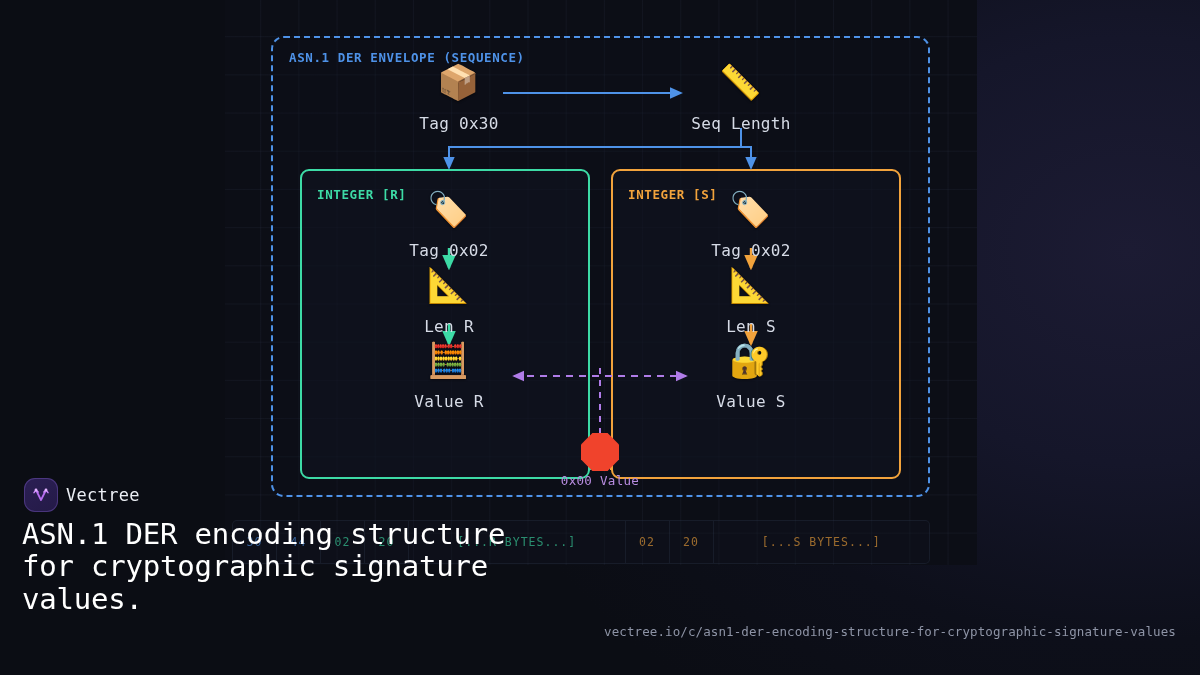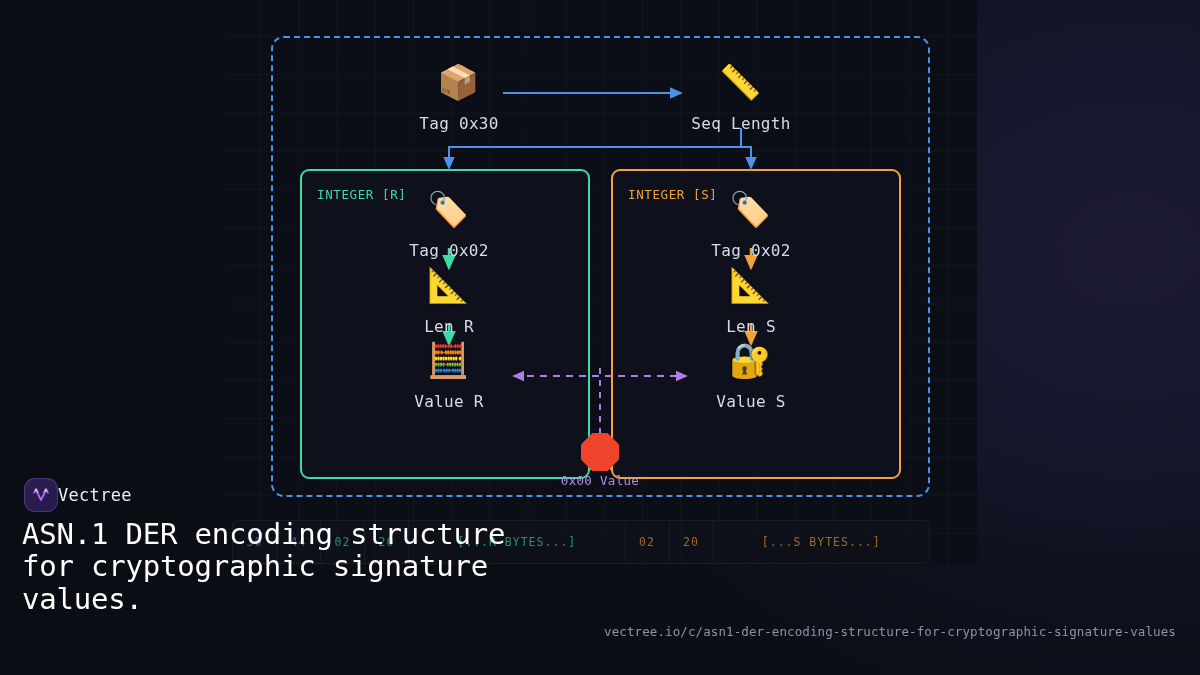--- a/index.html
+++ b/index.html
@@ -39,21 +39,21 @@
   }
 
   
   .group {
     position:absolute; border-width:2px; border-style:solid; border-radius:9px;
     background:rgba(16,20,32,0.55);
   }
   .group.r { left:300px; top:169px; width:290px; height:310px; border-color:#3ddba6; }
   .group.s { left:611px; top:169px; width:290px; height:310px; border-color:#f2a33c; }
   .group-title {
-    position:absolute; font-size:12.5px; font-weight:normal; letter-spacing:0.6px;
+    position:absolute; font-size:12.5px; font-weight:bold; letter-spacing:0.6px;
     white-space:nowrap;
   }
   .group-title.r { left:317px; top:187px; color:#3ddba6; }
   .group-title.s { left:628px; top:187px; color:#f2a33c; }
 
   
   .node { position:absolute; text-align:center; width:160px; }
   .node .glyph {
     font-size:34px; line-height:40px; height:40px; display:block;
     filter:drop-shadow(0 1px 1px rgba(0,0,0,.5));
@@ -94,21 +94,21 @@
     background:rgba(16,20,32,0.5); opacity:.62;
   }
   .bcell {
     display:flex; align-items:center; justify-content:center;
     font-size:11.5px; letter-spacing:1px; white-space:nowrap;
     border-right:1px solid rgba(120,140,190,0.16);
   }
   .bcell:last-child { border-right:none; }
 
   
-  .brand { position:absolute; left:24px; top:478px; display:flex; align-items:center; gap:0; }
+  .brand { position:absolute; left:24px; top:478px; display:flex; align-items:center; gap:8px; }
   .brand-mark {
     width:34px; height:34px; border-radius:11px;
     background:linear-gradient(150deg,#2b1f54 0%,#241a47 100%);
     display:flex; align-items:center; justify-content:center;
     box-shadow:inset 0 0 0 1px rgba(150,110,230,.32);
   }
   .brand-name { font-size:17px; color:#eceff5; letter-spacing:0.3px; }
 
   .headline {
     position:absolute; left:22px; top:518px; width:545px;
@@ -121,20 +121,21 @@
   }
 </style>
 </head>
 <body>
 
 <div id="root">
 
   <div class="canvas"></div>
 
   <div class="envelope"></div>
+  <div class="envelope-title">ASN.1 DER ENVELOPE (SEQUENCE)</div>
 
   <div class="group r"></div>
   <div class="group s"></div>
   <div class="group-title r">INTEGER [R]</div>
   <div class="group-title s">INTEGER [S]</div>
 
   <svg class="edges">
     <defs>
       <marker id="ab" viewBox="0 0 10 10" refX="8.5" refY="5" markerWidth="6.5" markerHeight="6.5" orient="auto-start-reverse">
         <path d="M0,0.6 L10,5 L0,9.4 z" fill="#4e92e8"></path>

